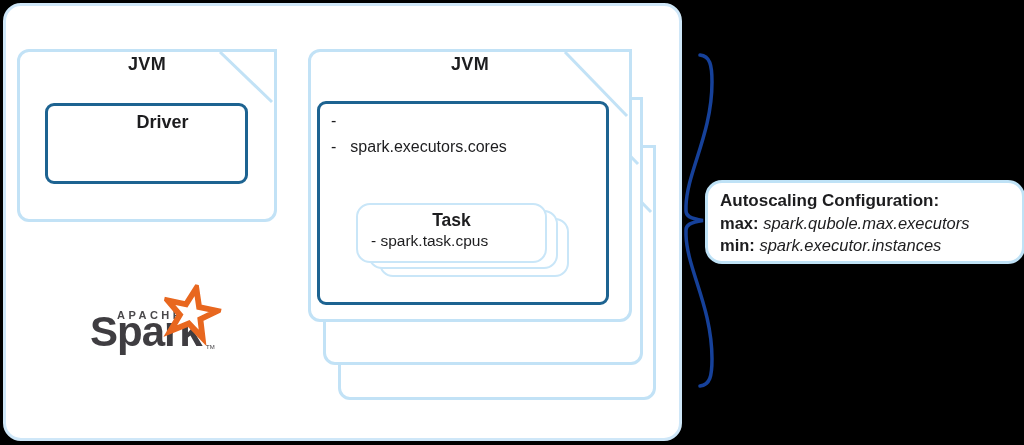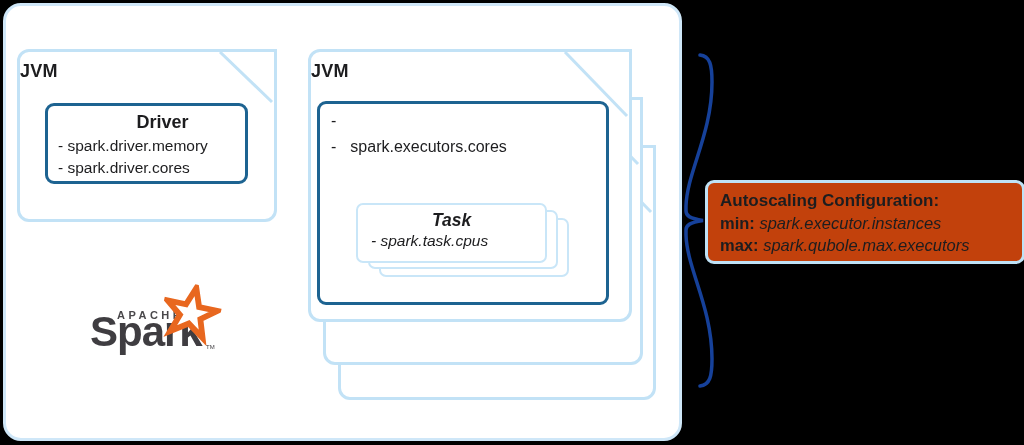--- a/index.html
+++ b/index.html
@@ -9,42 +9,42 @@
   }
   .outer{
     position:absolute;left:3px;top:3px;width:673px;height:432px;
     background:#ffffff;border:3px solid #cfe7f8;border-radius:18px;
   }
   .jvm-sheet{
     position:absolute;background:#ffffff;
     border:3px solid #c2e2f6;border-radius:12px 0 12px 12px;
   }
   .jvm-title{
-    text-align:left;font-weight:bold;font-size:18px;
-    padding-top:9px;letter-spacing:.3px;
+    text-align:center;font-weight:bold;font-size:18px;
+    padding-top:2px;letter-spacing:.3px;
   }
   .fold{position:absolute;top:0;right:0;}
   .strongbox{
     position:absolute;background:#ffffff;
     border:3px solid #1d6391;border-radius:9px;
   }
   .box-title{text-align:center;font-weight:bold;font-size:18px;margin-top:6px;line-height:20px;padding-left:32px;}
   .drv-row{font-size:15.5px;line-height:22px;padding-left:10px;}
   .drv-rows{margin-top:3px;}
   .exe-rows{margin-top:4px;}
   .exe-row{display:flex;gap:14px;padding-left:11px;font-size:16px;line-height:26px;}
   .task-sheet{
     position:absolute;background:#ffffff;
-    border:2.5px solid #c9e6f8;border-radius:7px;font-style:italic;
+    border:2.5px solid #c9e6f8;border-radius:14px;
   }
   .task-title{text-align:center;font-weight:bold;font-size:17.5px;margin-top:5px;line-height:20px;}
   .task-row{font-size:15.5px;line-height:20px;padding-left:13px;margin-top:1px;}
   .cfg-box{
     position:absolute;left:705px;top:180px;width:302px;height:71px;
-    background:#c2410c;border:3px solid #bfe2f6;border-radius:9px;
+    background:#ffffff;border:3px solid #bfe2f6;border-radius:17px;
     padding:7px 0 0 12px;
   }
   .cfg-title{font-weight:bold;font-size:17px;line-height:22px;}
   .cfg-row{font-size:16.5px;line-height:22px;}
   .cfg-label{font-weight:bold;}
   .cfg-value{font-style:italic;}
   .logo{position:absolute;left:88px;top:282px;width:150px;height:90px;}
   .logo-apache{
     position:absolute;left:29px;top:27px;font-size:11px;font-weight:bold;
     letter-spacing:3.5px;color:#4a484b;
@@ -66,24 +66,20 @@
 
   <div class="jvm-sheet" style="left:17px;top:49px;width:254px;height:167px;">
     <svg class="fold" width="56" height="52" viewBox="0 0 56 52">
       <line x1="2" y1="0" x2="54" y2="50" stroke="#c2e2f6" stroke-width="3"></line>
     </svg>
     <div class="jvm-title">JVM</div>
   </div>
 
   <div class="strongbox" style="left:45px;top:103px;width:197px;height:75px;">
     <div class="box-title">Driver</div>
-    <div class="drv-rows">
-      <div class="drv-row">- spark.driver.memory</div>
-      <div class="drv-row">- spark.driver.cores</div>
-    </div>
   </div>
 
   <div class="jvm-sheet" style="left:338px;top:145px;width:312px;height:249px;">
     <svg class="fold" width="66" height="66" viewBox="0 0 66 66">
       <line x1="2" y1="0" x2="64" y2="64" stroke="#c2e2f6" stroke-width="3"></line>
     </svg>
   </div>
   <div class="jvm-sheet" style="left:323px;top:97px;width:314px;height:262px;">
     <svg class="fold" width="66" height="66" viewBox="0 0 66 66">
       <line x1="2" y1="0" x2="64" y2="64" stroke="#c2e2f6" stroke-width="3"></line>
@@ -126,22 +122,22 @@
     <div class="logo-tm">TM</div>
   </div>
 
   <svg style="position:absolute;left:670px;top:46px;" width="50" height="346" viewBox="0 0 50 346">
     <path d="M30 9 C40 10 42 19 42 36 C42 88 17 126 16 160 L16 165 C16 170 20 172.5 33 174.5 C20 176.5 16 179 16 184 L16 189 C17 223 42 261 42 313 C42 330 40 339 30 340" fill="none" stroke="#16419a" stroke-width="3.5" stroke-linecap="round"></path>
   </svg>
 
   <div class="cfg-box">
     <div class="cfg-title">Autoscaling Configuration:</div>
     <div class="cfg-row">
+      <span class="cfg-label">max:</span>
+      <span class="cfg-value">spark.qubole.max.executors</span>
+    </div>
+    <div class="cfg-row">
       <span class="cfg-label">min:</span>
       <span class="cfg-value">spark.executor.instances</span>
-    </div>
-    <div class="cfg-row">
-      <span class="cfg-label">max:</span>
-      <span class="cfg-value">spark.qubole.max.executors</span>
     </div>
   </div>
 
 </div>
 
 </body></html>

